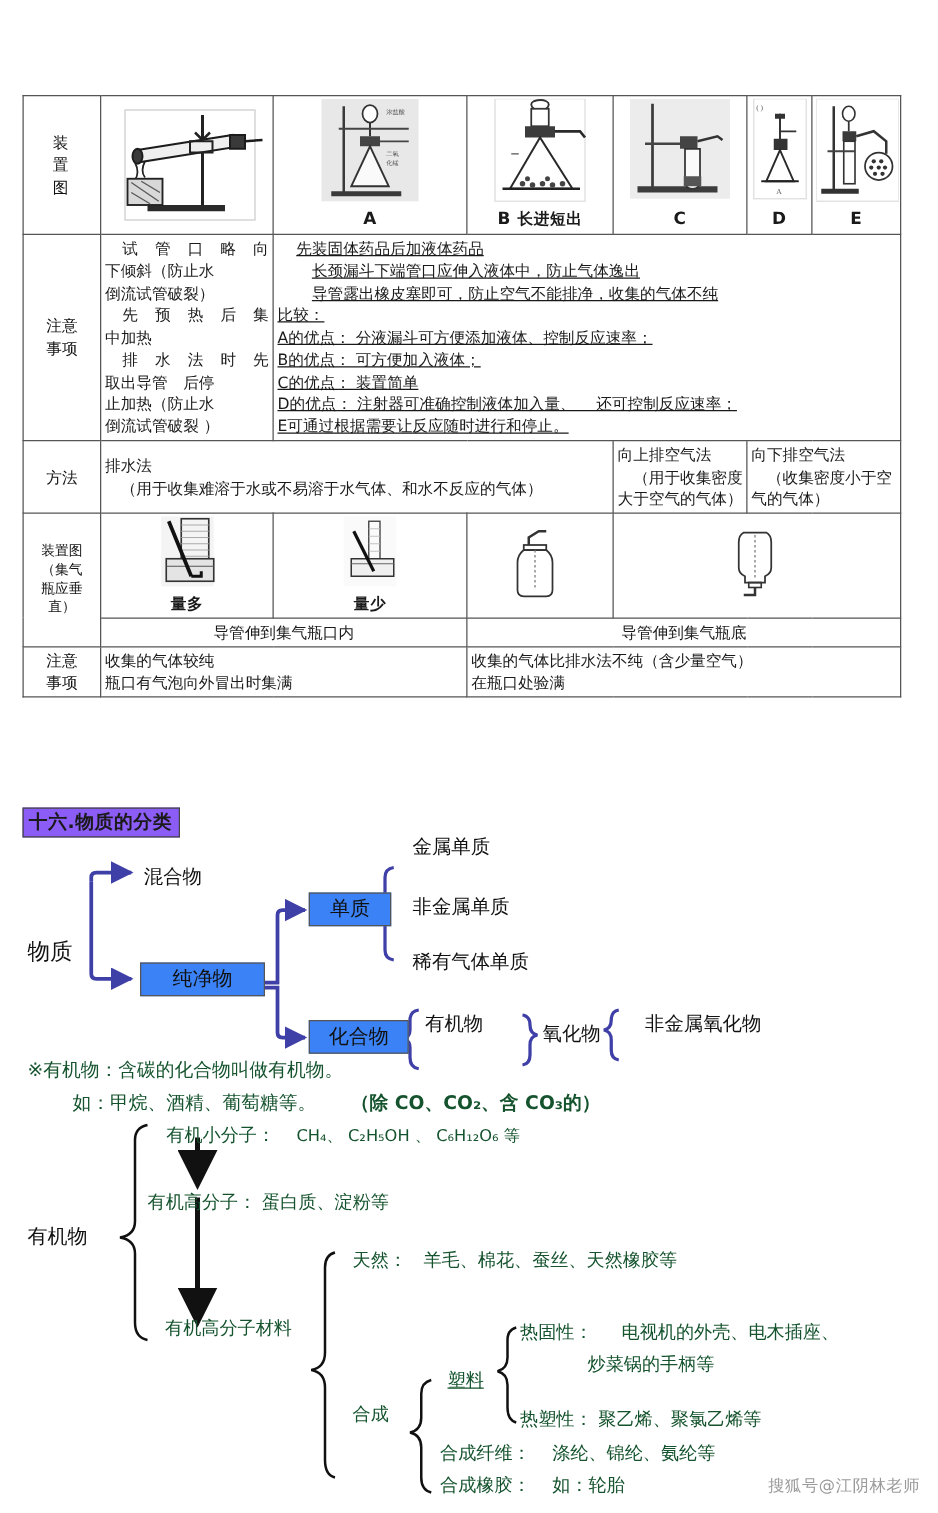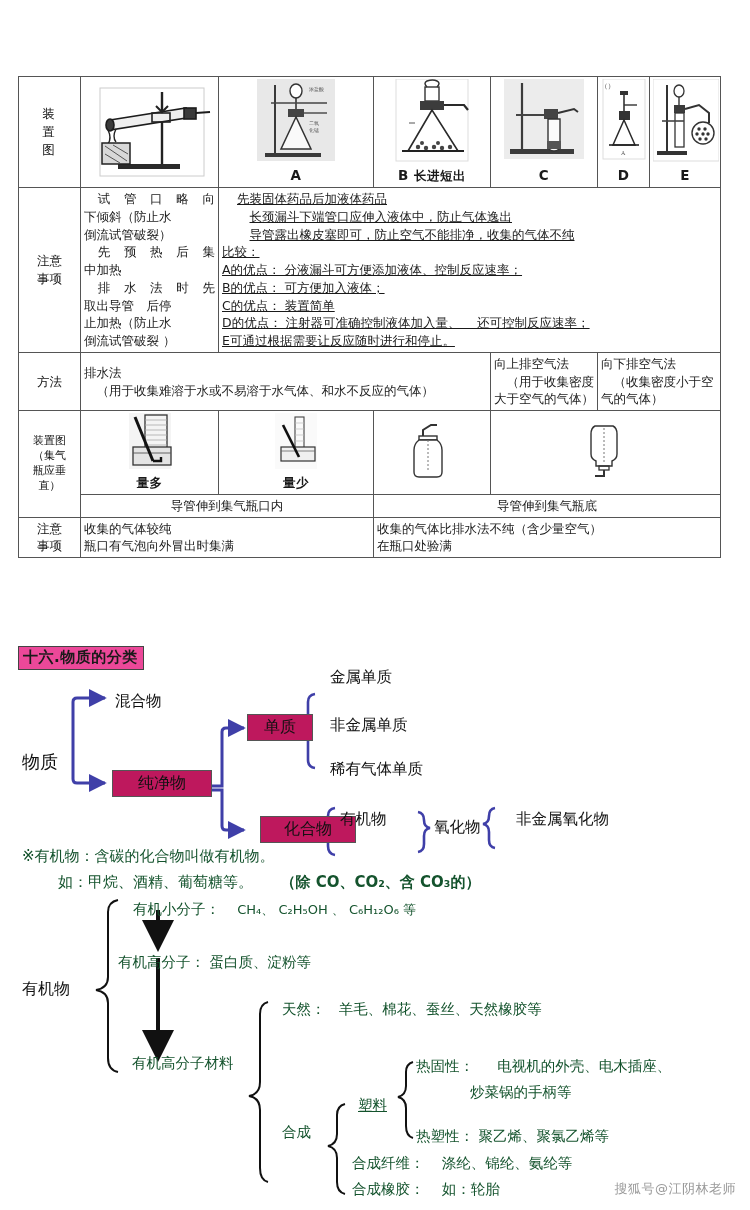--- a/index.html
+++ b/index.html
@@ -91,21 +91,21 @@
 
   
   .sec-head {
     position: absolute;
     left: 18px; top: 646px;
     border: 1px solid #444;
     padding: 1px 5px 2px 4px;
     font-size: 15px;
     font-weight: bold;
     letter-spacing: .5px;
-    background: #ec4899;
+    background: #8b5cf6;
     line-height: 1.25;
   }
 
   
   .diagram {
     position: absolute;
     left: 0; top: 0;
     width: 750px; height: 1210px;
     pointer-events: none;
   }
@@ -113,21 +113,21 @@
     position: absolute;
     font-size: 15.5px;
     white-space: nowrap;
     line-height: 1;
     color: #111;
   }
   .lab.big { font-size: 18px; }
   .lab.boxed {
     border: 1px solid #555;
     padding: 4px 10px 5px 10px;
-    background: #be185d;
+    background: #3b82f6;
     font-size: 16px;
   }
 
   
   .ptext {
     position: absolute;
     font-size: 14.5px;
     white-space: nowrap;
     line-height: 1;
     color: #14532d;
@@ -461,21 +461,21 @@
 
   <path d="M345 1104 q-8 2 -8 11 L337 1134 q0 10 -9 12 q9 2 9 12 L337 1182 q0 10 8 12" stroke="#111" stroke-width="2" fill="none"></path>
 
   <path d="M413 1062 q-7 2 -7 10 L406 1086 q0 9 -8 11 q8 2 8 11 L406 1126 q0 10 7 12" stroke="#111" stroke-width="2" fill="none"></path>
 </svg>
 
 <div class="lab big" style="left:22px; top:740px;margin-top:13px;">物质</div>
 <div class="lab" style="left:115px; top:694px;">混合物</div>
 <div class="lab boxed" style="left:112px; top:770px; width:100px; text-align:center;">纯净物</div>
 <div class="lab boxed" style="left:247px; top:714px; width:66px; text-align:center;">单质</div>
-<div class="lab boxed" style="left:260px; top:816px; width:96px; text-align:center;">化合物</div>
+<div class="lab boxed" style="left:247px; top:816px; width:80px; text-align:center;">化合物</div>
 
 <div class="lab" style="left:330px; top:670px;">金属单质</div>
 <div class="lab" style="left:330px; top:718px;">非金属单质</div>
 <div class="lab" style="left:330px; top:762px;">稀有气体单质</div>
 
 <div class="lab" style="left:340px; top:812px;">有机物</div>
 <div class="lab" style="left:434px; top:820px;">氧化物</div>
 <div class="lab" style="left:516px; top:812px;">非金属氧化物</div>
 
 <div class="ptext" style="left:22px; top:849px; font-size:15px;">※有机物：含碳的化合物叫做有机物。</div>

